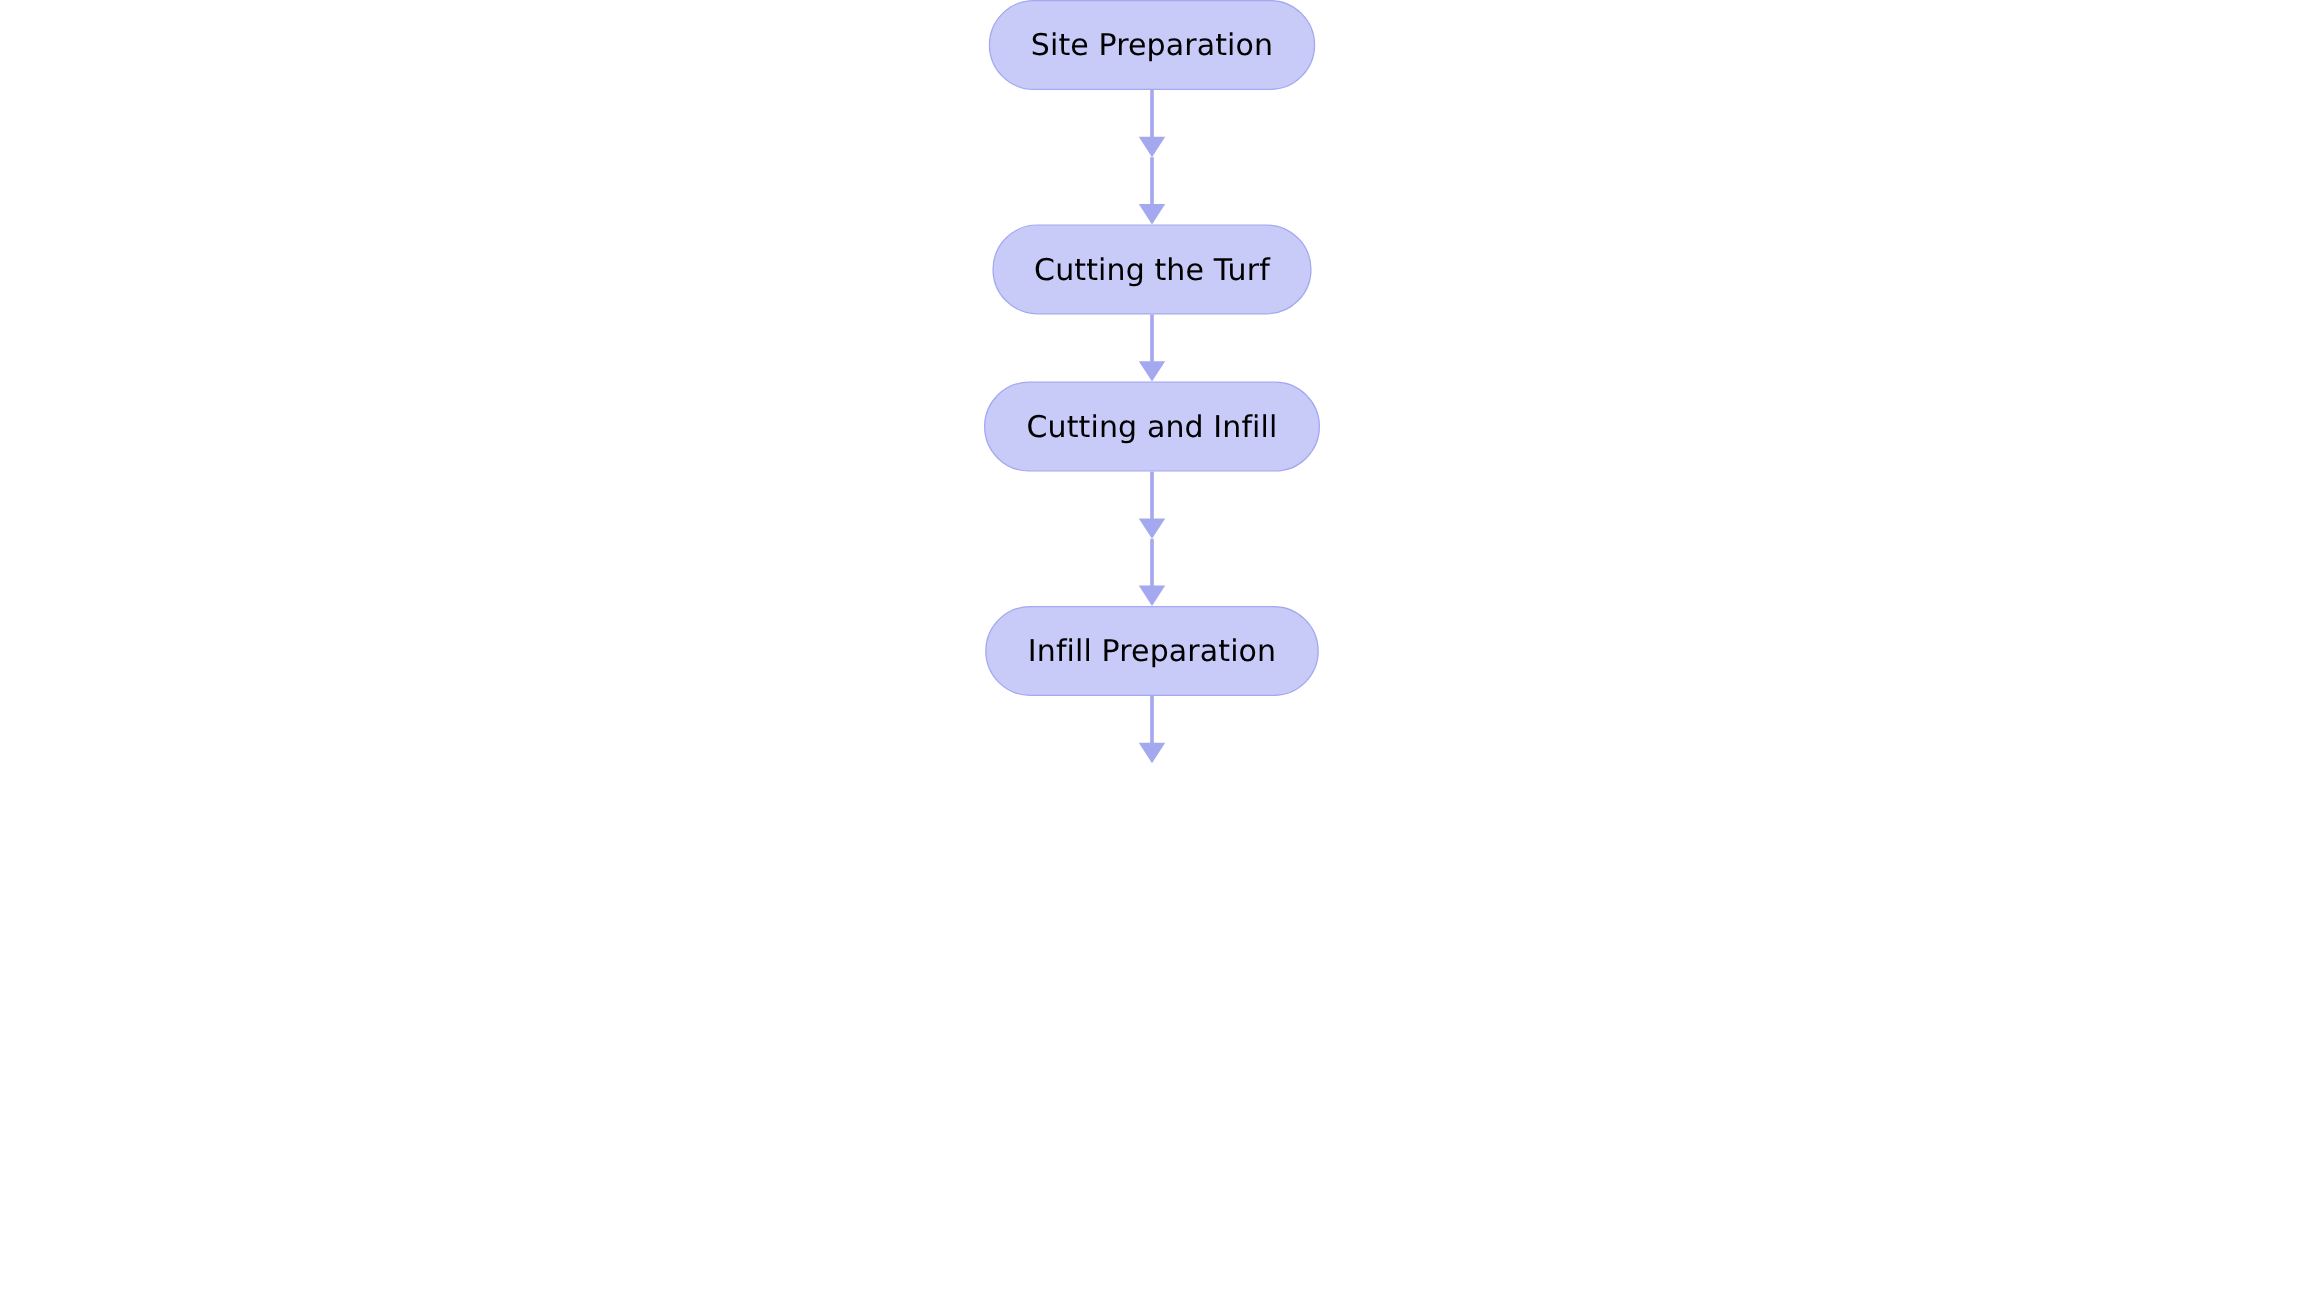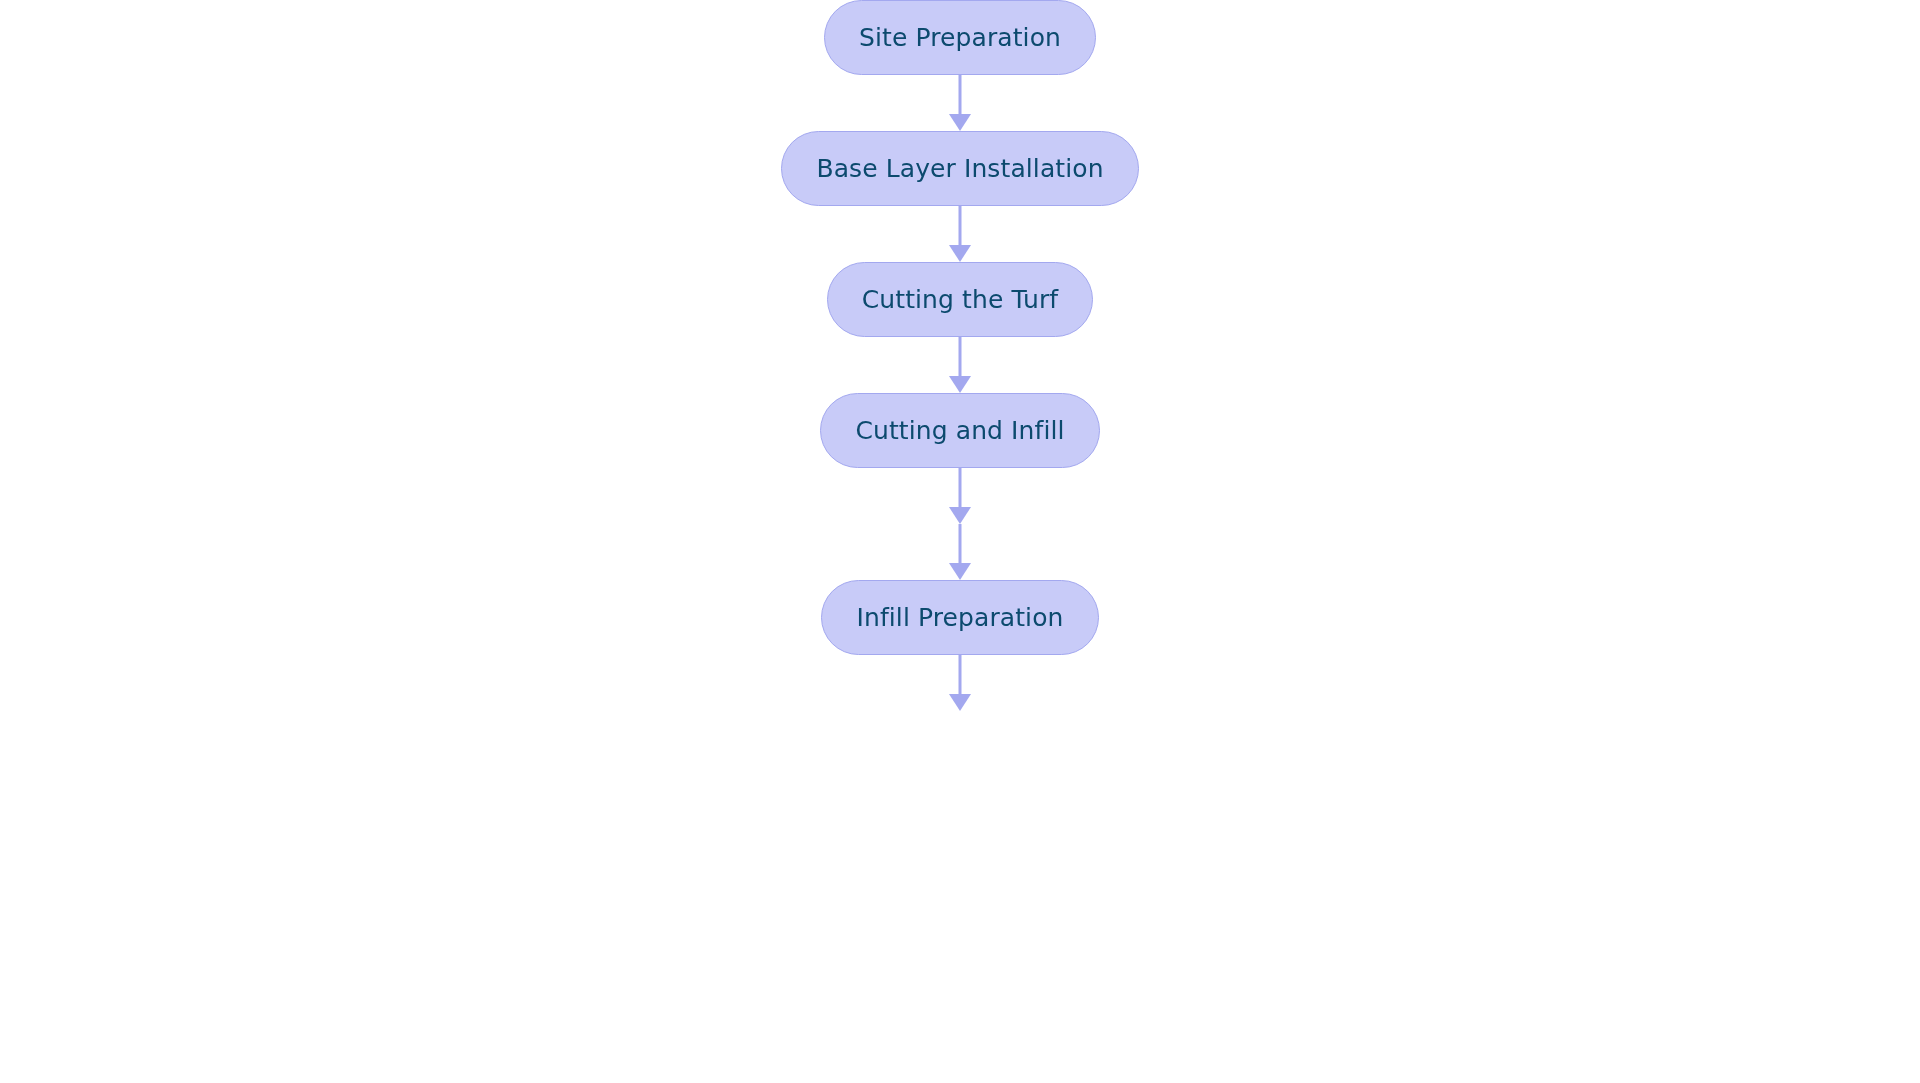--- a/index.html
+++ b/index.html
@@ -47,21 +47,21 @@
     white-space: nowrap;
     position: relative;
     z-index: 2;
   }
 
   .node-label {
     font-family: "DejaVu Sans", sans-serif;
     font-size: 25px;
     line-height: 1;
     letter-spacing: 0.1px;
-    color: #0c4a6e;
+    color: #000000;
     user-select: none;
   }
 
   .connector {
     position: relative;
     width: 26px;
     height: 56px;
     z-index: 1;
     flex: none;
   }
@@ -94,23 +94,20 @@
 
     <div class="node">
       <span class="node-label">Site Preparation</span>
     </div>
 
     <div class="connector">
       <span class="stem"></span>
       <span class="head"></span>
     </div>
 
-    <div class="node">
-      <span class="node-label">Base Layer Installation</span>
-    </div>
 
     <div class="connector">
       <span class="stem"></span>
       <span class="head"></span>
     </div>
 
     <div class="node">
       <span class="node-label">Cutting the Turf</span>
     </div>
 

